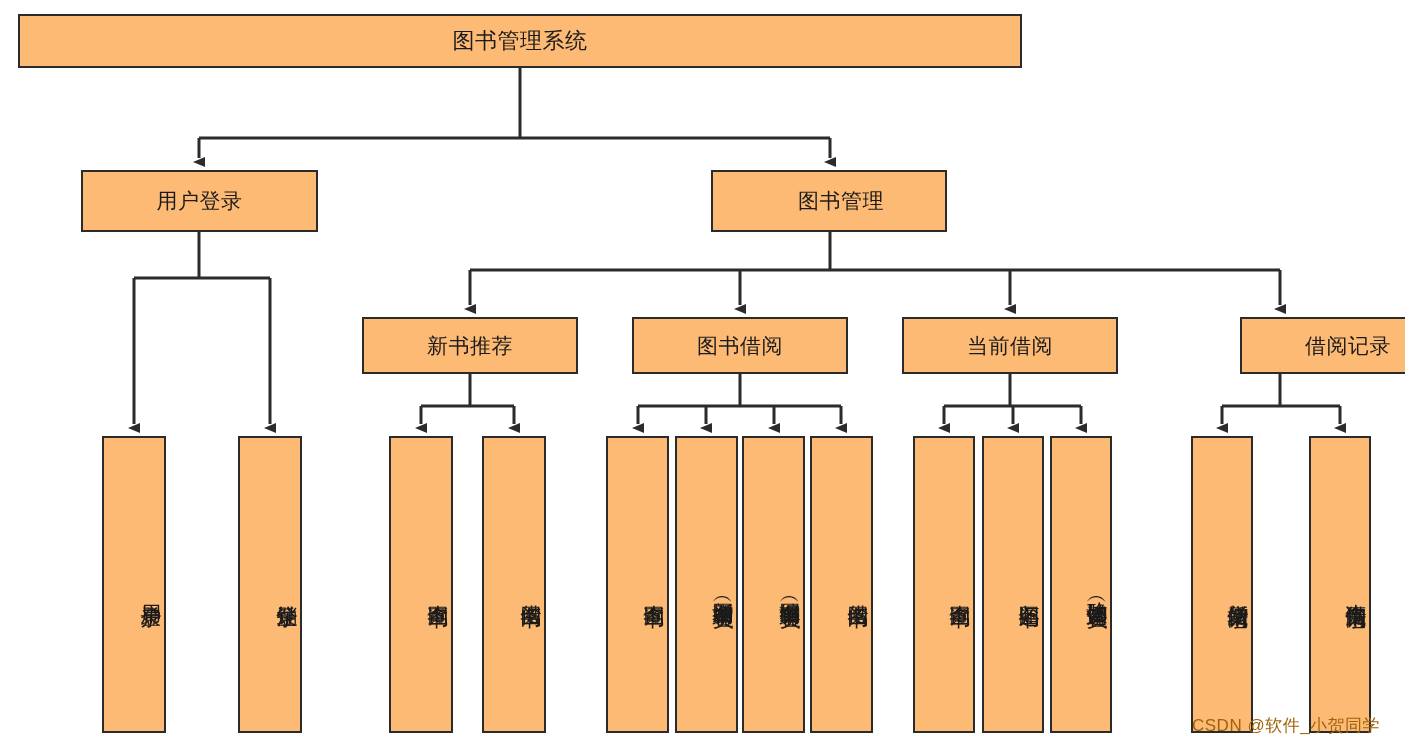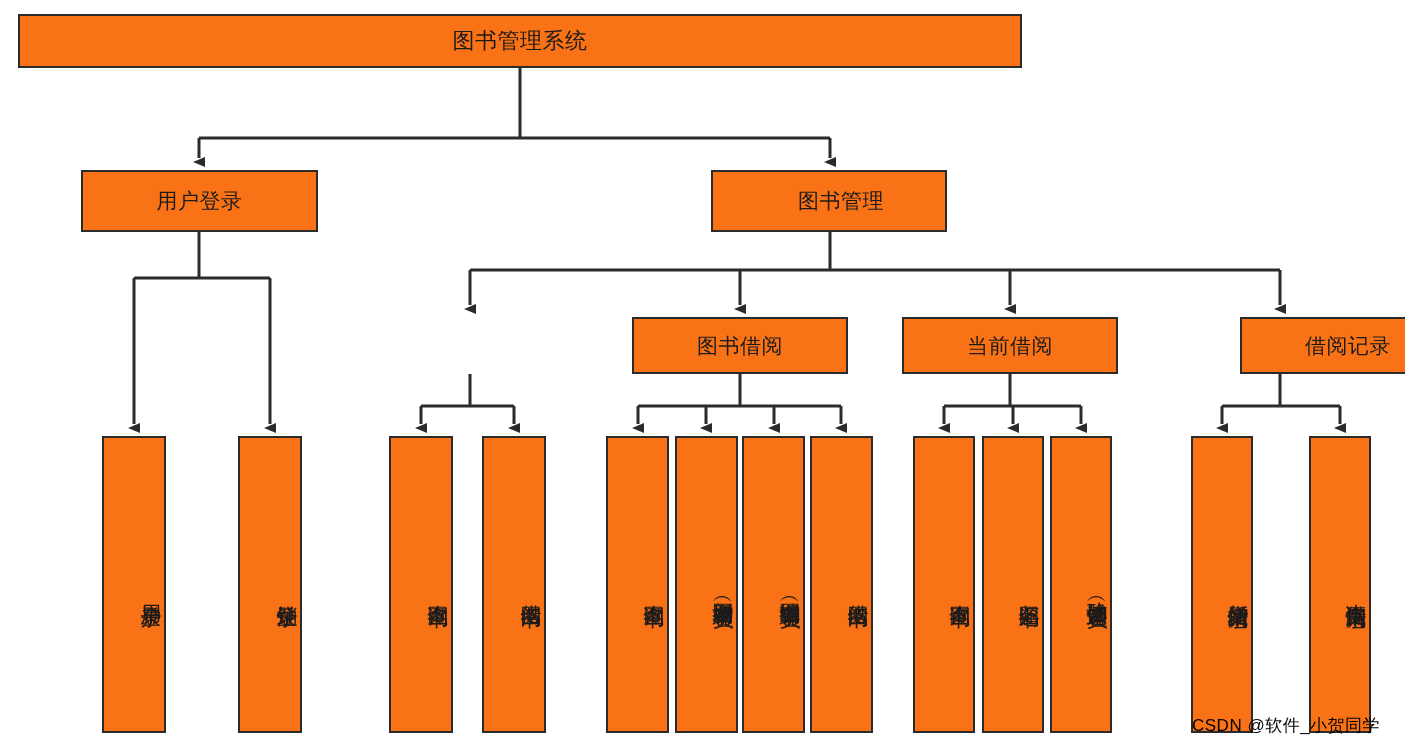--- a/index.html
+++ b/index.html
@@ -22,21 +22,21 @@
     left: 0;
     top: 0;
     width: 1405px;
     height: 747px;
     pointer-events: none;
   }
   .node {
     position: absolute;
     box-sizing: border-box;
     border: 2px solid #2b2b2b;
-    background: #f97316;
+    background: #fdba74;
     color: #1b1b1b;
     display: flex;
     align-items: center;
     justify-content: center;
     text-align: center;
   }
   .node.horiz {
     font-size: 21px;
     line-height: 1.2;
     letter-spacing: 0.5px;
@@ -54,21 +54,21 @@
   .node.vert > .vlabel {
     writing-mode: vertical-rl;
     text-orientation: upright;
     white-space: pre-line;
     display: block;
   }
   .node.root { font-size: 22px; }
   .watermark {
     position: absolute;
     font-size: 17px;
-    color: #000000;
+    color: #a16207;
     letter-spacing: 0.5px;
     white-space: nowrap;
     user-select: none;
   }
 </style>
 </head>
 <body>
 
 <div id="canvas">
 
@@ -126,20 +126,23 @@
     <span>图书管理系统</span>
   </div>
 
   <div class="node horiz" style="left:81px; top:170px; width:237px; height:62px;">
     <span>用户登录</span>
   </div>
   <div class="node horiz" style="left:711px; top:170px; width:236px; height:62px;padding-left:24px;">
     <span>图书管理</span>
   </div>
 
+  <div class="node horiz" style="left:362px; top:317px; width:216px; height:57px;">
+    <span>新书推荐</span>
+  </div>
   <div class="node horiz" style="left:902px; top:317px; width:216px; height:57px;">
     <span>当前借阅</span>
   </div>
   <div class="node horiz" style="left:632px; top:317px; width:216px; height:57px;">
     <span>图书借阅</span>
   </div>
   <div class="node horiz" style="left:1240px; top:317px; width:216px; height:57px;">
     <span>借阅记录</span>
   </div>
 

